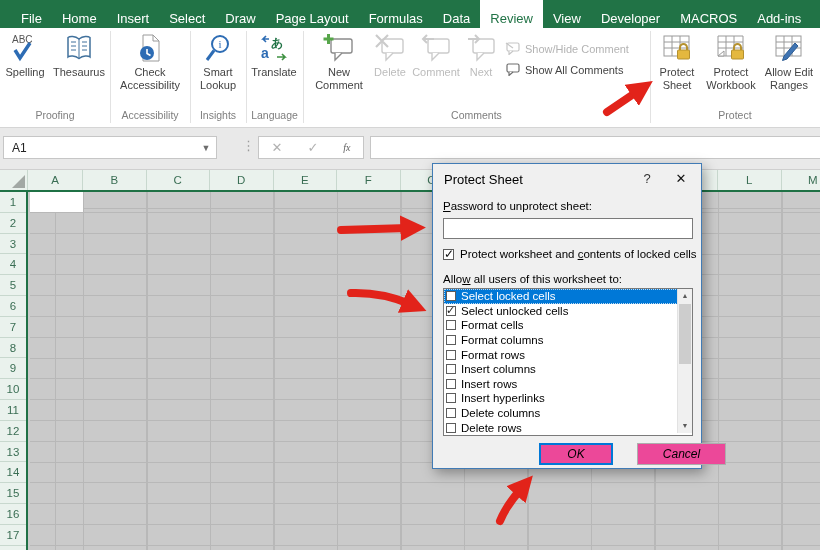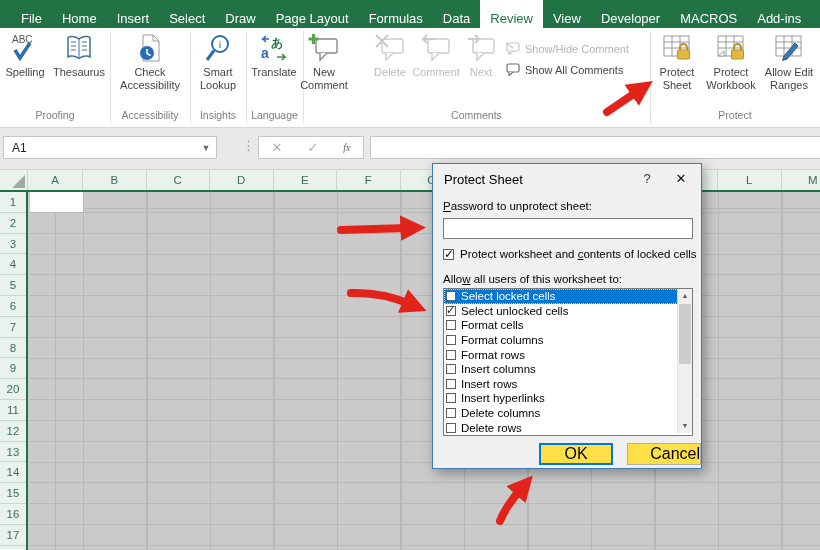--- a/index.html
+++ b/index.html
@@ -83,24 +83,24 @@
   .lrow { height:14.6px; display:flex; align-items:center; padding-left:2px; }
   .lrow .cb { width:10px; height:10px; margin-right:5px; }
   .lrow .cb.checked::after { font-size:11px; top:-3px; left:-1px; color:#222; }
   .lrow.sel { background:#0078d7; color:#fff; outline:1px dotted #bcd8f0; outline-offset:-1px; }
   .sbar { position:absolute; right:0; top:0; bottom:0; width:15px; background:#f0f0f0;
           border-left:1px solid #e2e2e2; }
   .sbar .up, .sbar .dn { position:absolute; left:0; width:14px; height:14px; text-align:center;
           font-size:7px; color:#5a5a5a; line-height:14px; }
   .sbar .up { top:0; } .sbar .dn { bottom:0; }
   .sbar .thumb { position:absolute; left:1px; top:15px; width:12px; height:60px; background:#cdcdcd; }
-  .dbtn { position:absolute; top:279px; height:22px; background:#fde047; border:1px solid #adadad;
-          font-family:inherit; font-size:16px; color:#000; }
+  .dbtn { position:absolute; top:279px; height:22px; background:#ec4899; border:1px solid #adadad;
+          font-family:inherit; font-size:12px; color:#000;font-style:italic; }
   .dbtn.ok { left:106px; width:74px; border:2px solid #0078d7; }
-  .dbtn.cancel { left:194px; width:74px;text-align:right; }
+  .dbtn.cancel { left:204px; width:89px; }
 
   
   .arrows { position:absolute; left:0; top:0; width:820px; height:550px; z-index:50; pointer-events:none; }
 </style>
 </head>
 <body>
 
 <div class="tabbar">
     <div class="tab">File</div>
     <div class="tab">Home</div>
@@ -174,21 +174,21 @@
           <text x="12" y="14" font-size="12" font-weight="bold" fill="#217346" font-family="Liberation Sans">あ</text>
           <text x="2" y="25" font-size="14" font-weight="bold" fill="#2d6cb4" font-family="Liberation Sans">a</text>
           <path d="M18 24 L26 24 L23 21 M26 24 L23 27" stroke="#3f9142" stroke-width="1.6" fill="none"></path>
         </svg>
     </div>
     <span>Translate</span>
   </div>
   <div class="grplabel" style="left:246px;width:57px">Language</div>
   <div class="gsep" style="left:303px"></div>
 
-  <div class="bigbtn" style="left:295px;width:58px">
+  <div class="bigbtn" style="left:310px;width:58px">
     <div class="ic">
       <svg width="32" height="30" viewBox="0 0 32 30">
           <rect x="8" y="6" width="21" height="14" rx="2" fill="#fff" stroke="#8b8b8b" stroke-width="1.4"></rect>
           <path d="M12 20 v7 l7 -7" fill="#fff" stroke="#8b8b8b" stroke-width="1.4"></path>
           <path d="M5.5 1 V11 M0.5 6 H10.5" stroke="#57a64a" stroke-width="3"></path>
         </svg>
     </div>
     <span>New Comment</span>
   </div>
   <div class="bigbtn disabled" style="left:368px;width:44px">
@@ -315,21 +315,21 @@
   <div class="rowheads">
       <div class="rowh">1</div>
       <div class="rowh">2</div>
       <div class="rowh">3</div>
       <div class="rowh">4</div>
       <div class="rowh">5</div>
       <div class="rowh">6</div>
       <div class="rowh">7</div>
       <div class="rowh">8</div>
       <div class="rowh">9</div>
-      <div class="rowh">20</div>
+      <div class="rowh">10</div>
       <div class="rowh">11</div>
       <div class="rowh">12</div>
       <div class="rowh">13</div>
       <div class="rowh">14</div>
       <div class="rowh">15</div>
       <div class="rowh">16</div>
       <div class="rowh">17</div>
       <div class="rowh">18</div>
     </div>
   <div class="cells">

